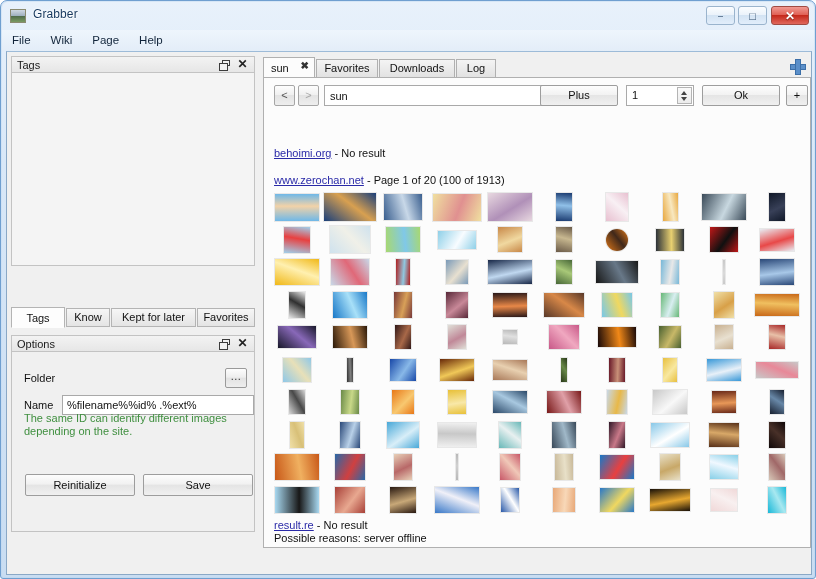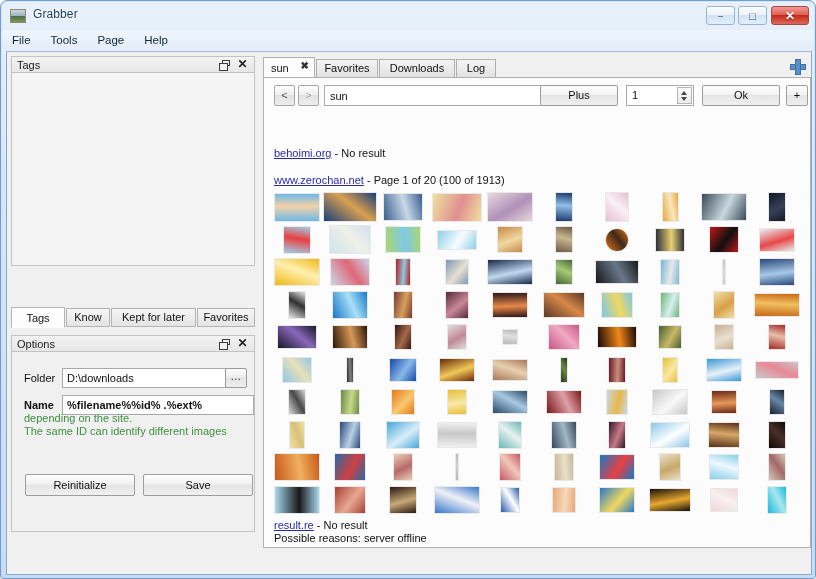--- a/index.html
+++ b/index.html
@@ -358,21 +358,21 @@
     <div class="winbtn" id="btn-max">
       <span class="glyph">□</span>
     </div>
     <div class="winbtn" id="btn-close">
       <span class="glyph">✕</span>
     </div>
   </div>
 
   <div id="menubar">
     <div class="menu-item">File</div>
-    <div class="menu-item">Tools</div>
+    <div class="menu-item">Wiki</div>
     <div class="menu-item">Page</div>
     <div class="menu-item">Help</div>
   </div>
 
   <div id="client">
 
     <div id="left-dock">
 
       <div class="dock-panel" id="tags-panel">
         <div class="dock-title">
@@ -399,32 +399,31 @@
           <span class="dock-float-icon">
               <i class="b1"></i>
               <i class="b2"></i>
             </span>
           <span class="dock-close-icon">✕</span>
         </div>
         <div id="options-body">
 
           <div class="opt-row" style="top:16px;">
             <span class="opt-label">Folder</span>
-            <div class="opt-input" style="left:50px;width:164px;">D:\downloads</div>
             <div id="browse-btn">...</div>
           </div>
 
-          <div class="opt-row" style="top:43px;font-weight:bold;">
+          <div class="opt-row" style="top:43px;">
             <span class="opt-label">Name</span>
             <div class="opt-input" style="left:50px;width:192px;">%filename%%id% .%ext%</div>
           </div>
 
           <div id="warn-text">
+            <span class="warn-line">The same ID can identify different images</span>
             <span class="warn-line">depending on the site.</span>
-            <span class="warn-line">The same ID can identify different images</span>
           </div>
 
           <div class="opt-btn" id="btn-reinit">Reinitialize</div>
           <div class="opt-btn" id="btn-save">Save</div>
         </div>
       </div>
     </div>
 
     <div id="splitter"></div>
 

